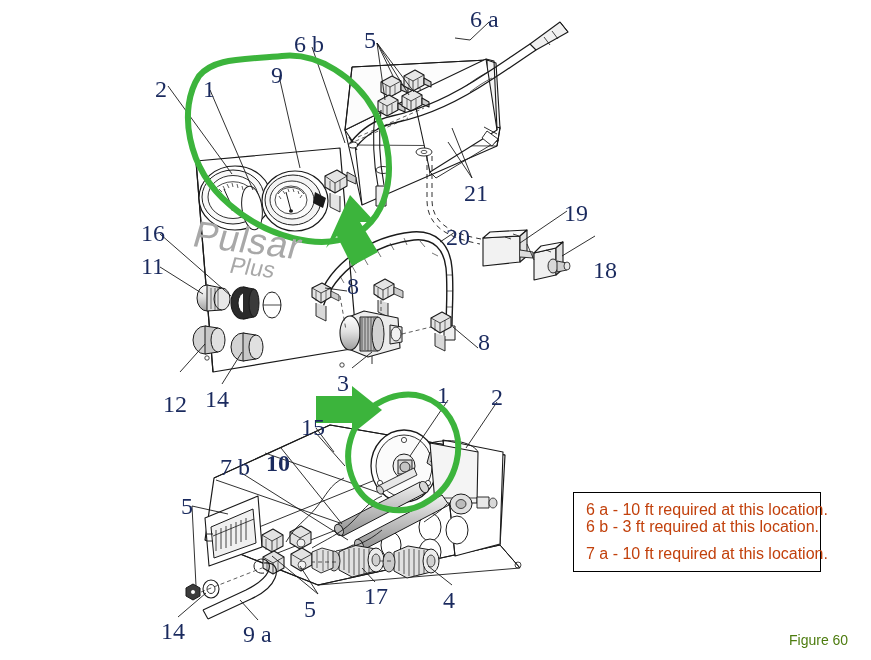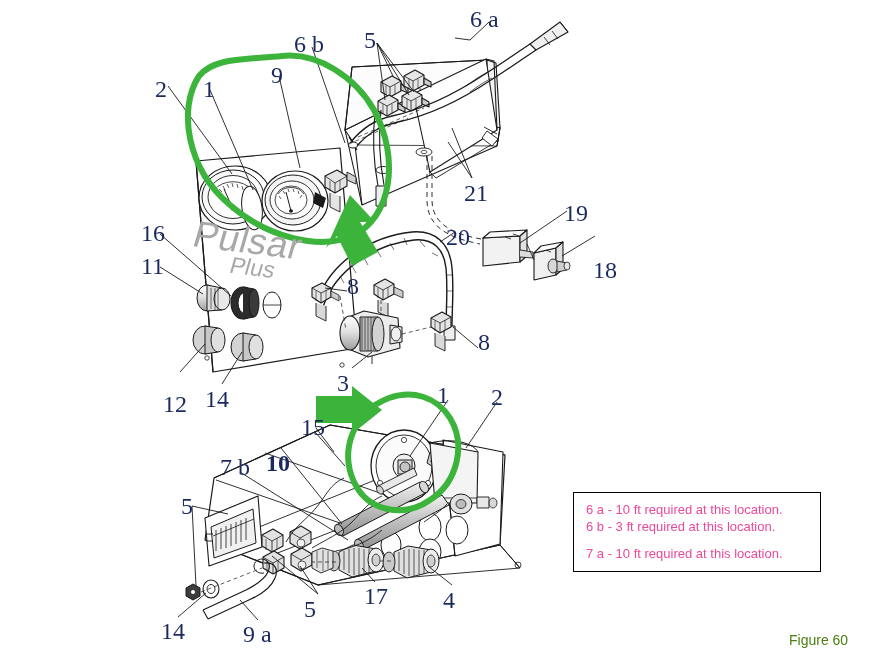--- a/index.html
+++ b/index.html
@@ -35,23 +35,23 @@
     left: 573px;
     top: 492px;
     width: 248px;
     border: 1px solid #000000;
     background: #ffffff;
     padding: 8px 10px 9px 12px;
     box-sizing: border-box;
   }
   .legend-line {
     font-family: "Liberation Sans", sans-serif;
-    font-size: 13px;
+    font-size: 16px;
     line-height: 17px;
-    color: #ec4899;
+    color: #c2410c;
     white-space: nowrap;
   }
   .legend-gap {
     height: 10px;
   }
   .figure-caption {
     position: absolute;
     left: 789px;
     top: 632px;
     font-family: "Liberation Sans", sans-serif;

